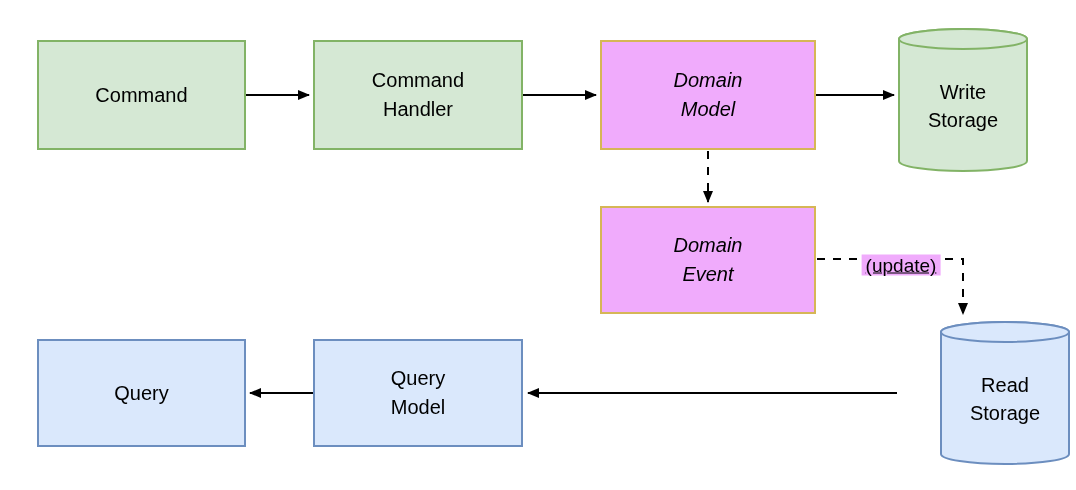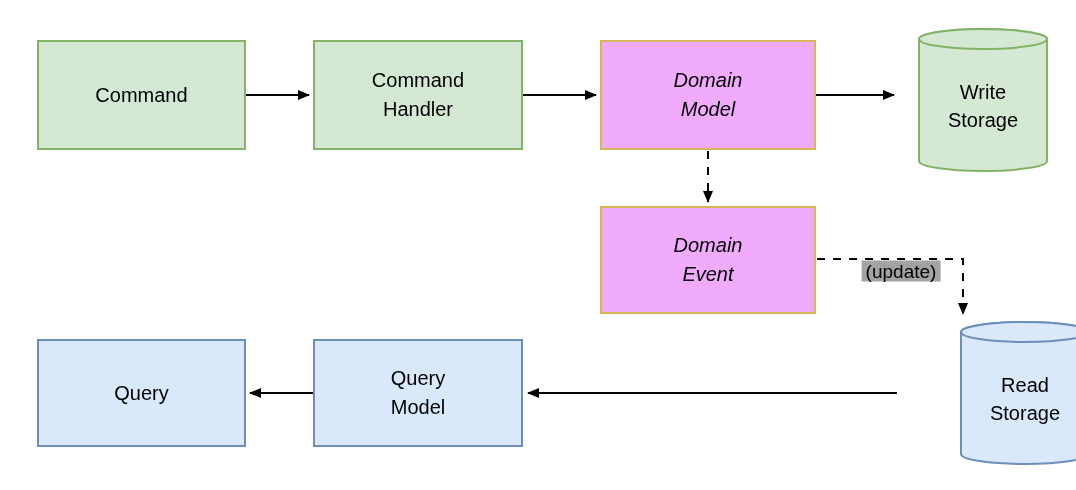--- a/index.html
+++ b/index.html
@@ -15,37 +15,37 @@
   .yellow{background:#f0abfc;border-color:#d6b656;font-style:italic;}
   .blue{background:#dae8fc;border-color:#6c8ebf;}
 
   #node-command        {left:37px; top:40px; width:209px;height:110px;}
   #node-command-handler{left:313px;top:40px; width:210px;height:110px;}
   #node-domain-model   {left:600px;top:40px; width:216px;height:110px;}
   #node-domain-event   {left:600px;top:206px;width:216px;height:108px;}
   #node-query          {left:37px; top:339px;width:209px;height:108px;}
   #node-query-model    {left:313px;top:339px;width:210px;height:108px;}
 
-  .cylinder{position:absolute;width:130px;height:144px;margin-left:20px;}
+  .cylinder{position:absolute;width:130px;height:144px;}
   #node-write-storage{left:898px;top:28px;}
   #node-read-storage {left:940px;top:321px;}
   .cylinder svg{position:absolute;left:0;top:0;display:block;}
   .cyl-green path,.cyl-green ellipse{fill:#d5e8d4;stroke:#82b366;stroke-width:2;}
   .cyl-blue  path,.cyl-blue  ellipse{fill:#dae8fc;stroke:#6c8ebf;stroke-width:2;}
   .cyl-label{position:absolute;left:0;top:0;right:0;bottom:0;display:flex;
              align-items:center;justify-content:center;text-align:center;
              padding-top:12px;font-size:20px;line-height:28px;white-space:pre-line;}
 
   .edges{position:absolute;left:0;top:0;pointer-events:none;}
   .edge-line{stroke:#000;stroke-width:2;fill:none;}
   .edge-dashed{stroke-dasharray:8 8;}
 
-  .edge-label{position:absolute;left:901px;top:271px;transform:translate(-50%,-50%);
-              background:#a3a3a3;padding:0 4px;font-size:19px;line-height:21px;
-              white-space:nowrap;}
+  .edge-label{position:absolute;left:901px;top:265px;transform:translate(-50%,-50%);
+              background:#f0abfc;padding:0 4px;font-size:19px;line-height:21px;
+              white-space:nowrap;text-decoration:underline;}
 </style>
 </head>
 <body>
 
 <div class="canvas">
 
   <div class="node box green" id="node-command">
       <span class="node-label">Command</span>
     </div>
 

